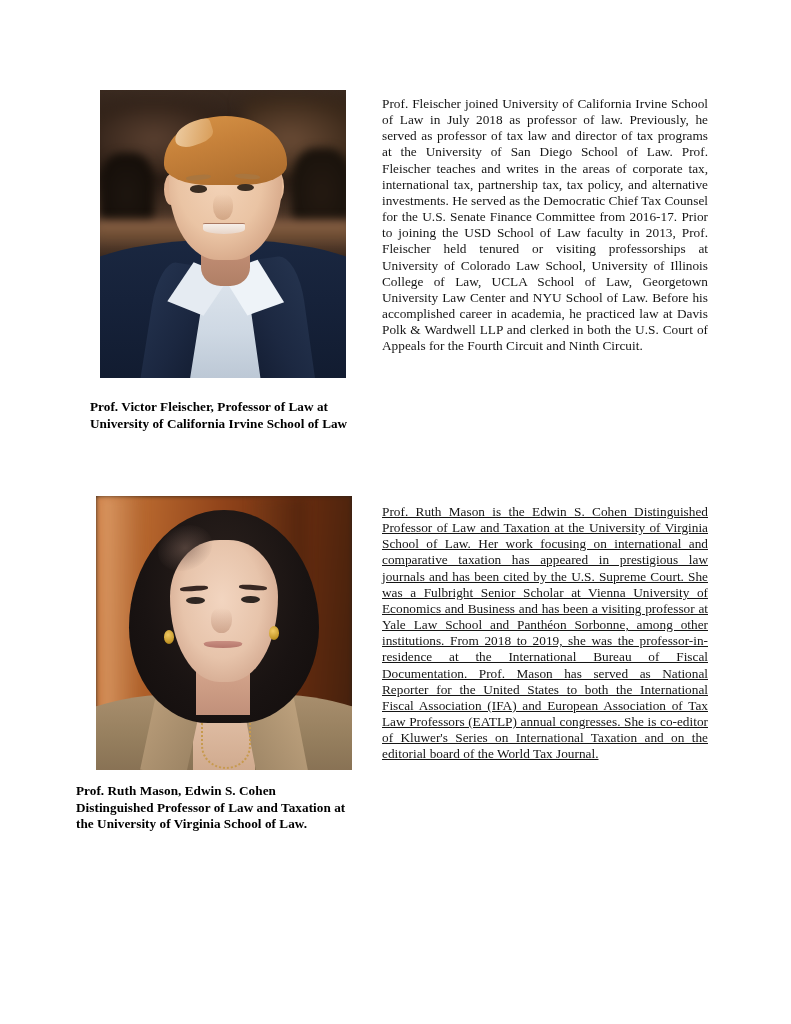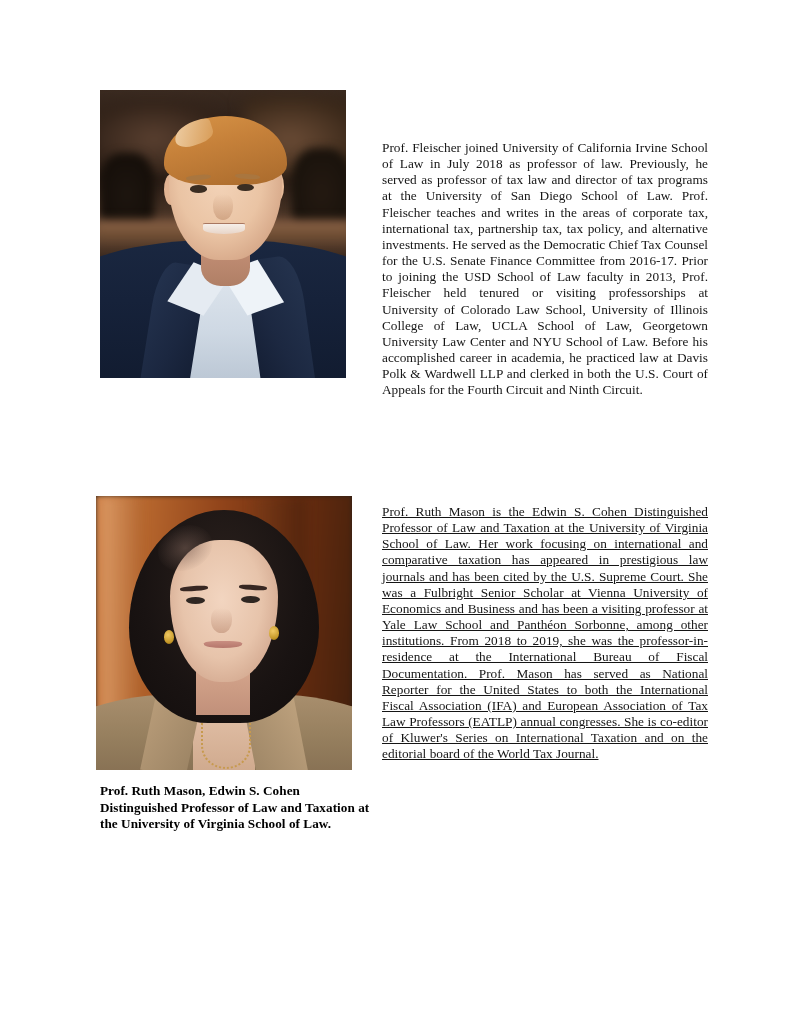--- a/index.html
+++ b/index.html
@@ -60,32 +60,31 @@
   }
   #caption-fleischer {
     left: 90px;
     top: 399px;
     width: 262px;
   }
   #bio-fleischer {
     left: 382px;
     top: 96px;
     width: 326px;
-    margin-top: 44px;
   }
 
   
   #photo-mason {
     left: 96px;
     top: 496px;
     width: 256px;
     height: 274px;
   }
   #caption-mason {
-    left: 100px;
+    left: 76px;
     top: 783px;
     width: 278px;
   }
   #bio-mason {
     left: 382px;
     top: 504px;
     width: 326px;
     text-decoration: underline;
   }
 
@@ -435,20 +434,21 @@
     <div class="pf-hair"></div>
     <div class="pf-hair-part"></div>
     <div class="pf-brow-l"></div>
     <div class="pf-brow-r"></div>
     <div class="pf-eye-l"></div>
     <div class="pf-eye-r"></div>
     <div class="pf-nose"></div>
     <div class="pf-mouth"></div>
   </div>
 
+  <div class="caption" id="caption-fleischer">Prof. Victor Fleischer, Professor of Law at University of California Irvine School of Law</div>
 
   <div class="bio-text" id="bio-fleischer">Prof. Fleischer joined University of California Irvine School of Law in July 2018 as professor of law. Previously, he served as professor of tax law and director of tax programs at the University of San Diego School of Law. Prof. Fleischer teaches and writes in the areas of corporate tax, international tax, partnership tax, tax policy, and alternative investments. He served as the Democratic Chief Tax Counsel for the U.S. Senate Finance Committee from 2016-17. Prior to joining the USD School of Law faculty in 2013, Prof. Fleischer held tenured or visiting professorships at University of Colorado Law School, University of Illinois College of Law, UCLA School of Law, Georgetown University Law Center and NYU School of Law. Before his accomplished career in academia, he practiced law at Davis Polk &amp; Wardwell LLP and clerked in both the U.S. Court of Appeals for the Fourth Circuit and Ninth Circuit.</div>
 
   <div class="photo-frame" id="photo-mason">
     <div class="pm-bg2"></div>
     <div class="pm-pillar"></div>
     <div class="pm-pillar2"></div>
     <div class="pm-jacket"></div>
     <div class="pm-chest"></div>
     <div class="pm-lapel-l"></div>

